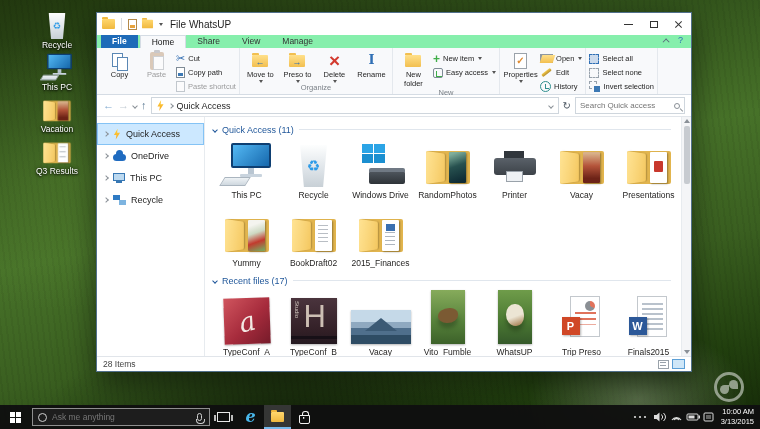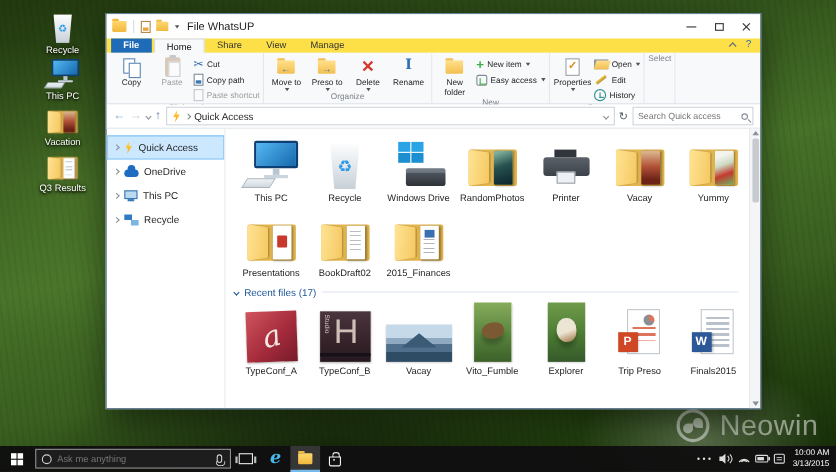--- a/index.html
+++ b/index.html
@@ -80,21 +80,21 @@
   .mfold.sm{transform:scale(.85)}
   .title{margin-left:7px}
   .caps{margin-left:auto;display:flex;align-items:center;height:100%}
   .cap{width:25px;height:100%;display:flex;align-items:center;justify-content:center}
   .cap-min i{display:block;width:9px;height:1px;background:#333}
   .cap-max i{display:block;width:8px;height:7px;border:1px solid #333}
   .cap-close i{position:relative;display:block;width:9px;height:9px}
   .cap-close i::before,.cap-close i::after{content:"";position:absolute;left:4px;top:0;width:1px;height:9px;background:#333}
   .cap-close i::before{transform:rotate(45deg)}.cap-close i::after{transform:rotate(-45deg)}
   
-  .tabstrip{height:13px;display:flex;align-items:flex-start;background:#fde047;padding-left:4px;font-size:8.5px}
+  .tabstrip{height:13px;display:flex;align-items:flex-start;background:#86efac;padding-left:4px;font-size:8.5px}
   .tab{padding:1px 11px 2px;color:#333}
   .tab-file{background:#1e6bb8;color:#fff;font-weight:bold;margin-right:2px}
   .tab-active{background:#f8f9fb;border:1px solid #d5dce4;border-bottom:none;color:#111}
   .chrome-r{margin-left:auto;display:flex;align-items:center;gap:8px;padding-right:8px}
   .chev-up{width:5px;height:5px;border-left:1px solid #5a6a7a;border-top:1px solid #5a6a7a;transform:rotate(45deg) translateY(2px)}
   .help{color:#2d6fb5;font-size:9px}
   
   .ribbon{height:47px;background:#f8f9fb;border-bottom:1px solid #d5dce4;display:flex;padding-left:2px}
   .rgroup{display:flex;flex-direction:column;border-right:1px solid #e4e8ed;padding:0 3px}
   .rbody{flex:1;display:flex;align-items:flex-start;gap:2px;padding-top:2px}
@@ -253,21 +253,20 @@
             <div class="prev pv-doc"></div>
             <div class="front"></div>
           </div>
         </div>
       <div class="dlb">Q3 Results</div>
     </div>
   </div>
 
   <div class="neowin">
     <div class="nw-logo"></div>
-    <div class="nw-text">Neowin</div>
   </div>
 
   <div class="win">
     <div class="titlebar">
       <div class="qat">
         <span class="mfold"></span>
         <span class="qdiv"></span>
         <span class="qpage"></span>
         <span class="mfold sm"></span>
         <span class="caret"></span>
@@ -410,20 +409,36 @@
               </div>
             <div class="smbtn">
                 <span class="ri-clock"></span>
                 <span>History</span>
               </div>
           </div>
         </div>
         <div class="rlabel">Open</div>
       </div>
       <div class="rgroup">
+        <div class="rbody">
+          <div class="smcol">
+            <div class="smbtn">
+                <span class="ri-selall"></span>
+                <span>Select all</span>
+              </div>
+            <div class="smbtn">
+                <span class="ri-selnone"></span>
+                <span>Select none</span>
+              </div>
+            <div class="smbtn">
+                <span class="ri-selinv"></span>
+                <span>Invert selection</span>
+              </div>
+          </div>
+        </div>
         <div class="rlabel">Select</div>
       </div>
     </div>
 
     <div class="addr">
       <span class="nav">←</span>
       <span class="nav fwd">→</span>
       <span class="cv cv-d"></span>
       <span class="nav up">↑</span>
       <div class="crumb">
@@ -458,20 +473,25 @@
           <span>This PC</span>
         </div>
         <div class="srow">
           <span class="cv cv-r"></span>
           <span class="sic sic-net"></span>
           <span>Recycle</span>
         </div>
       </div>
 
       <div class="files">
+        <div class="grp-h">
+          <span class="cvb"></span>
+          <span>Quick Access (11)</span>
+          <span class="rule"></span>
+        </div>
         <div class="grid">
           <div class="cell">
               <div class="th">
                 <div class="i-pc">
                   <div class="scr"></div>
                   <div class="neck"></div>
                   <div class="foot"></div>
                   <div class="kb"></div>
                 </div>
               </div>
@@ -519,35 +539,35 @@
                   <div class="prev pv-sunset"></div>
                   <div class="front"></div>
                 </div>
               </div>
               <div class="lb">Vacay</div>
             </div>
           <div class="cell">
               <div class="th">
                 <div class="i-folder">
                   <div class="back"></div>
+                  <div class="prev pv-pdf"></div>
+                  <div class="front"></div>
+                </div>
+              </div>
+              <div class="lb">Presentations</div>
+            </div>
+          <div class="cell">
+              <div class="th">
+                <div class="i-folder">
+                  <div class="back"></div>
                   <div class="prev pv-food"></div>
                   <div class="front"></div>
                 </div>
               </div>
               <div class="lb">Yummy</div>
-            </div>
-          <div class="cell">
-              <div class="th">
-                <div class="i-folder">
-                  <div class="back"></div>
-                  <div class="prev pv-pdf"></div>
-                  <div class="front"></div>
-                </div>
-              </div>
-              <div class="lb">Presentations</div>
             </div>
           <div class="cell">
               <div class="th">
                 <div class="i-folder">
                   <div class="back"></div>
                   <div class="prev pv-doc"></div>
                   <div class="front"></div>
                 </div>
               </div>
               <div class="lb">BookDraft02</div>
@@ -596,21 +616,21 @@
           <div class="cell">
               <div class="th">
                 <div class="i-dg dg-v"></div>
               </div>
               <div class="lb">Vito_Fumble</div>
             </div>
           <div class="cell">
               <div class="th">
                 <div class="i-dg dg-w"></div>
               </div>
-              <div class="lb">Explorer</div>
+              <div class="lb">WhatsUP</div>
             </div>
           <div class="cell">
               <div class="th">
                 <div class="i-file doc-p">
                   <div class="page"></div>
                   <div class="flines"></div>
                   <div class="fbadge">P</div>
                 </div>
               </div>
               <div class="lb">Trip Preso</div>
@@ -628,20 +648,27 @@
         </div>
       </div>
 
       <div class="sbar">
         <span class="sb-up"></span>
         <span class="sb-th"></span>
         <span class="sb-dn"></span>
       </div>
     </div>
 
+    <div class="status">
+      <span>28 Items</span>
+      <div class="views">
+        <span class="v-det"></span>
+        <span class="v-thm"></span>
+      </div>
+    </div>
   </div>
 
   <div class="taskbar">
     <div class="tbtn start">
       <span class="winlogo4">
           <i></i>
           <i></i>
           <i></i>
           <i></i>
         </span>

